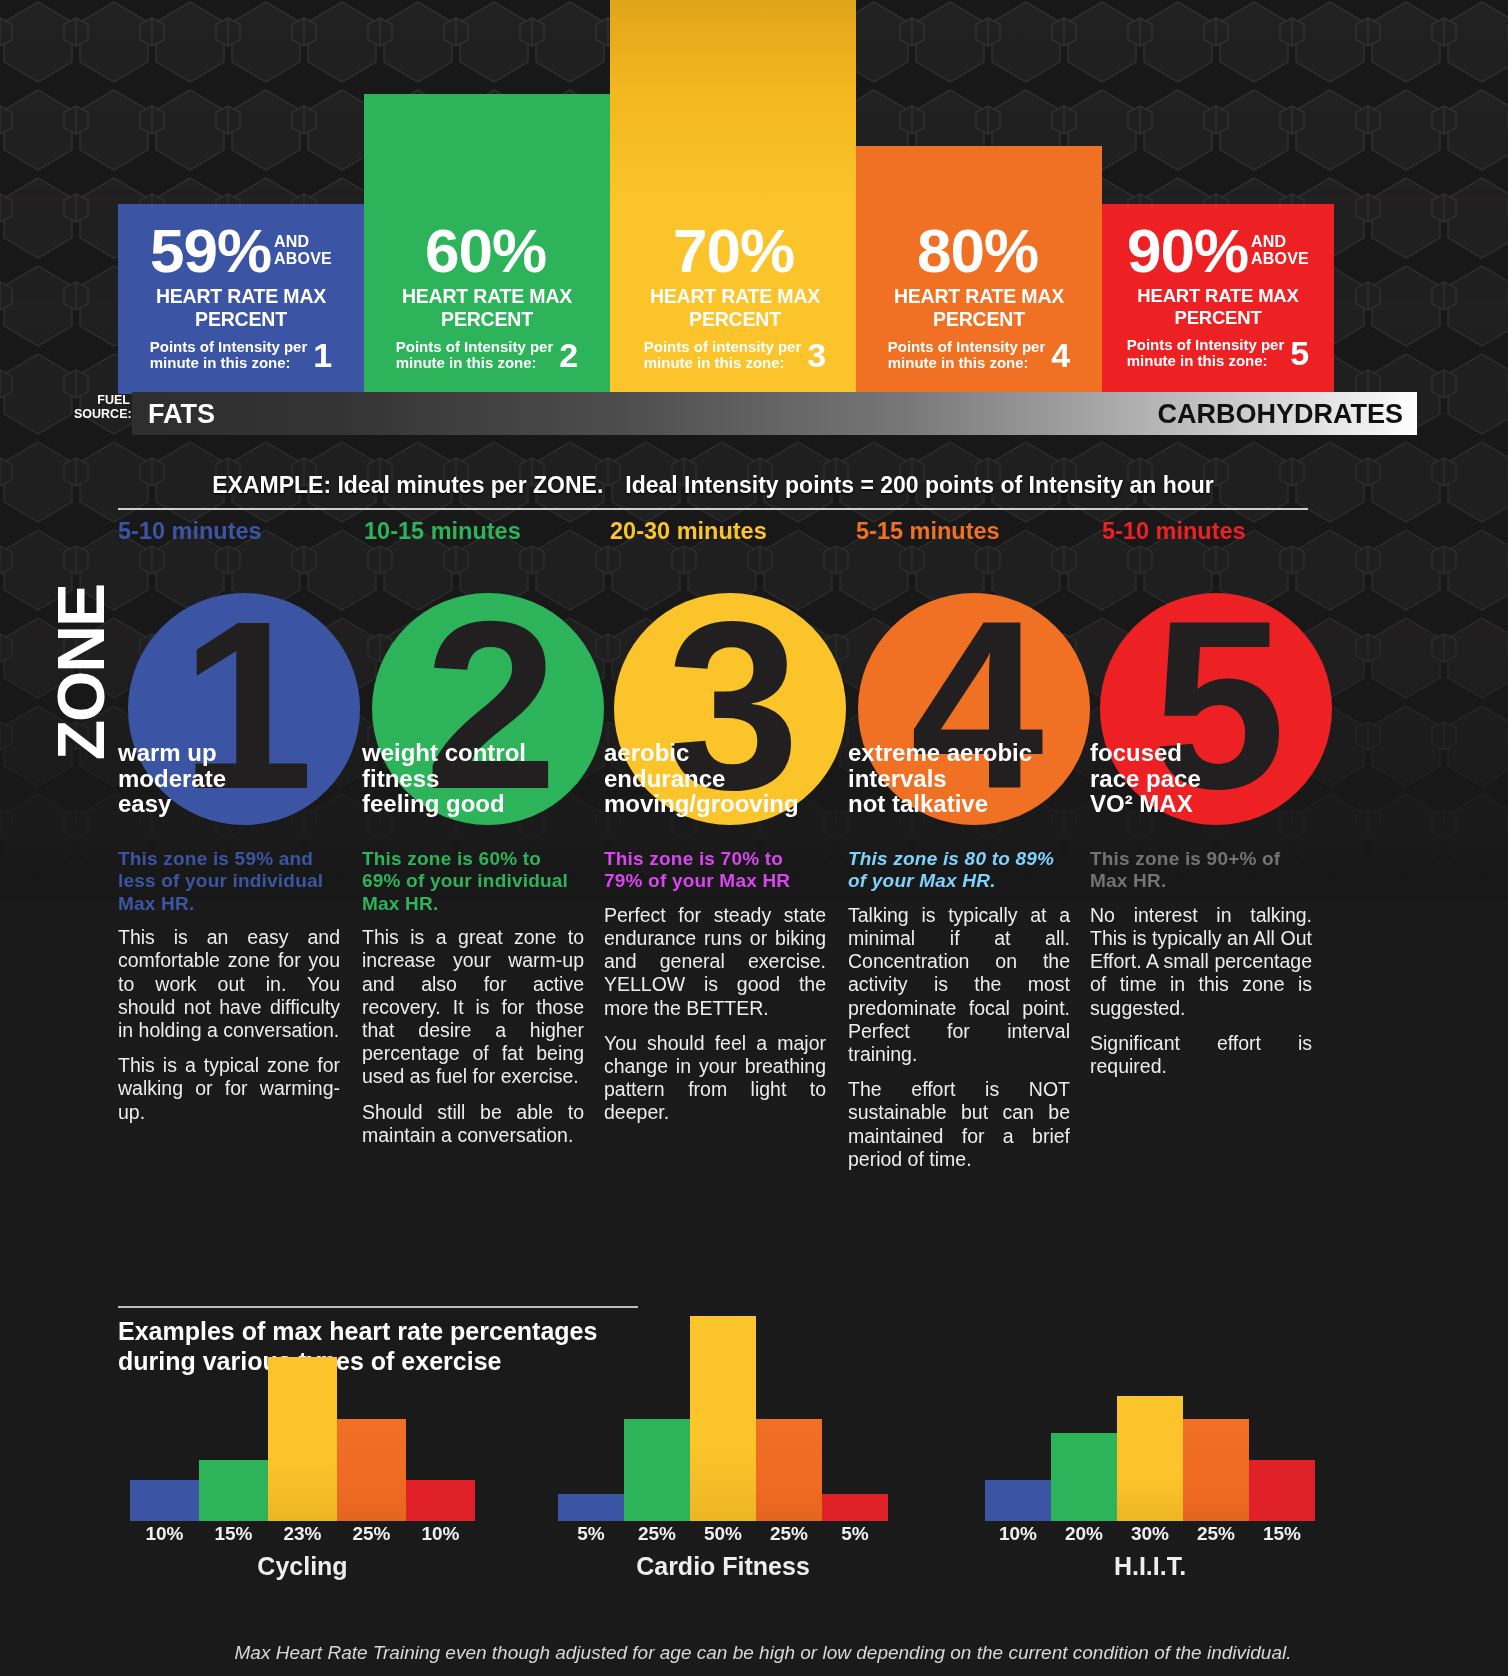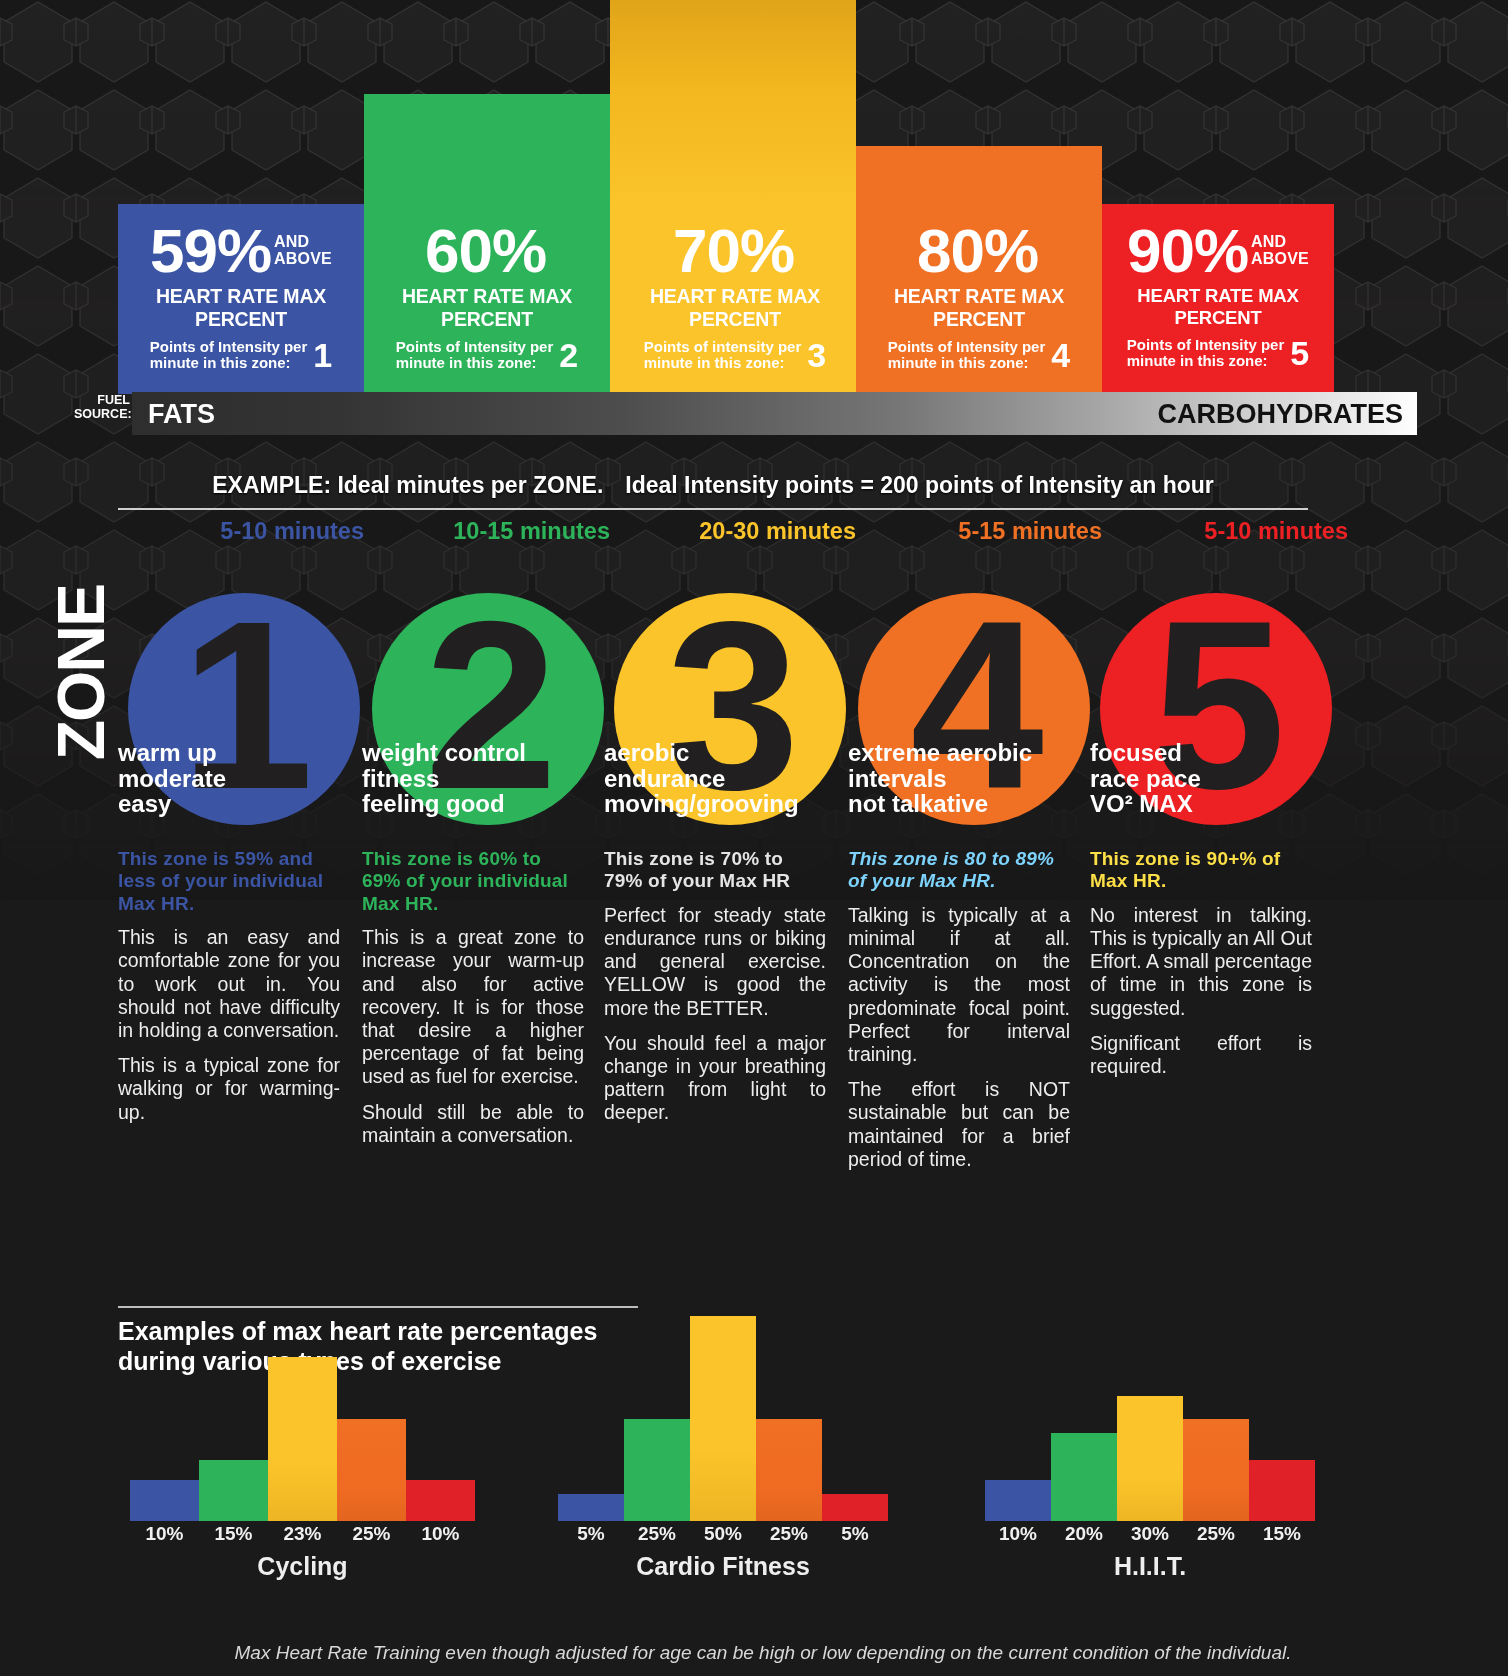--- a/index.html
+++ b/index.html
@@ -63,21 +63,21 @@
   
   .exwrap{position:absolute;left:0;top:468px;width:1508px;height:80px;}
   .exline{
     position:absolute;left:118px;top:4px;width:1190px;
     color:#fff;font-size:23px;font-weight:bold;text-align:center;
     text-shadow:0 1px 2px #000;
   }
   .exline .sp{display:inline-block;width:22px;}
   .exrule{position:absolute;left:118px;top:40px;width:1190px;height:2px;background:#cfcfcf;}
   .minrow{position:absolute;left:0;top:50px;width:1508px;display:flex;}
-  .mincell{width:246px;text-align:right;font-size:23.5px;font-weight:bold;}
+  .mincell{width:246px;text-align:left;font-size:23.5px;font-weight:bold;}
 
   
   .zonewrap{position:absolute;left:0;top:575px;width:1508px;height:260px;}
   .zoneword{
     position:absolute;left:48px;top:10px;
     writing-mode:vertical-rl;transform:rotate(180deg);
     font-size:66px;font-weight:bold;color:#fff;letter-spacing:-2px;line-height:1;
   }
   .circ{position:absolute;top:18px;width:232px;height:232px;border-radius:50%;}
   .bignum{
@@ -335,35 +335,35 @@
       </div>
     </div>
     <div class="dcol" style="left:362px;">
       <div class="dhead" style="color:#2db45a;">This zone is 60% to 69% of your individual Max HR.</div>
       <div class="dbody">
         <p>This is a great zone to increase your warm-up and also for active recovery. It is for those that desire a higher percentage of fat being used as fuel for exercise.</p>
         <p>Should still be able to maintain a conversation.</p>
       </div>
     </div>
     <div class="dcol" style="left:604px;">
-      <div class="dhead" style="color:#e5e5e5;">This zone is 70% to 79% of your Max HR</div>
+      <div class="dhead" style="color:#d946ef;">This zone is 70% to 79% of your Max HR</div>
       <div class="dbody">
         <p>Perfect for steady state endurance runs or biking and general exercise. YELLOW is good the more the BETTER.</p>
         <p>You should feel a major change in your breathing pattern from light to deeper.</p>
       </div>
     </div>
     <div class="dcol" style="left:848px;">
       <div class="dhead" style="color:#7dd3fc;font-style:italic;">This zone is 80 to 89% of your Max HR.</div>
       <div class="dbody">
         <p>Talking is typically at a minimal if at all. Concentration on the activity is the most predominate focal point. Perfect for interval training.</p>
         <p>The effort is NOT sustainable but can be maintained for a brief period of time.</p>
       </div>
     </div>
     <div class="dcol" style="left:1090px;">
-      <div class="dhead" style="color:#fde047;">This zone is 90+% of Max HR.</div>
+      <div class="dhead" style="color:#737373;">This zone is 90+% of Max HR.</div>
       <div class="dbody">
         <p>No interest in talking. This is typically an All Out Effort. A small percentage of time in this zone is suggested.</p>
         <p>Significant effort is required.</p>
       </div>
     </div>
   </div>
 
   <div class="botwrap">
     <div class="botrule"></div>
     <div class="bottitle">

